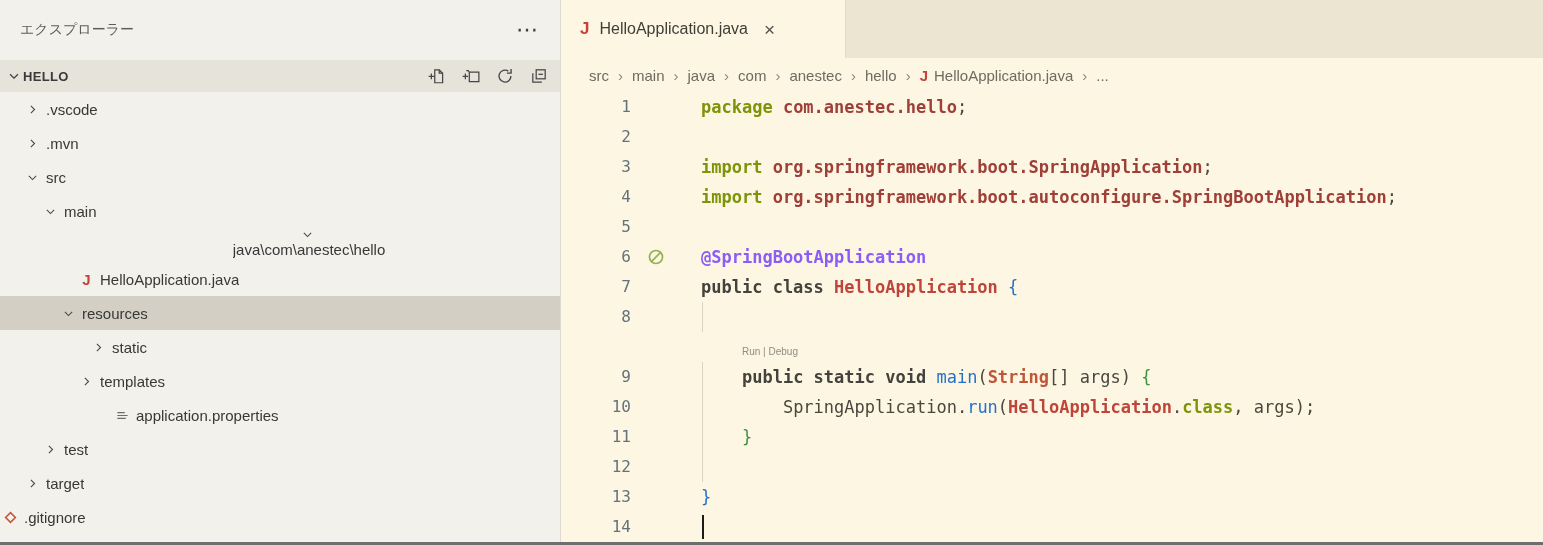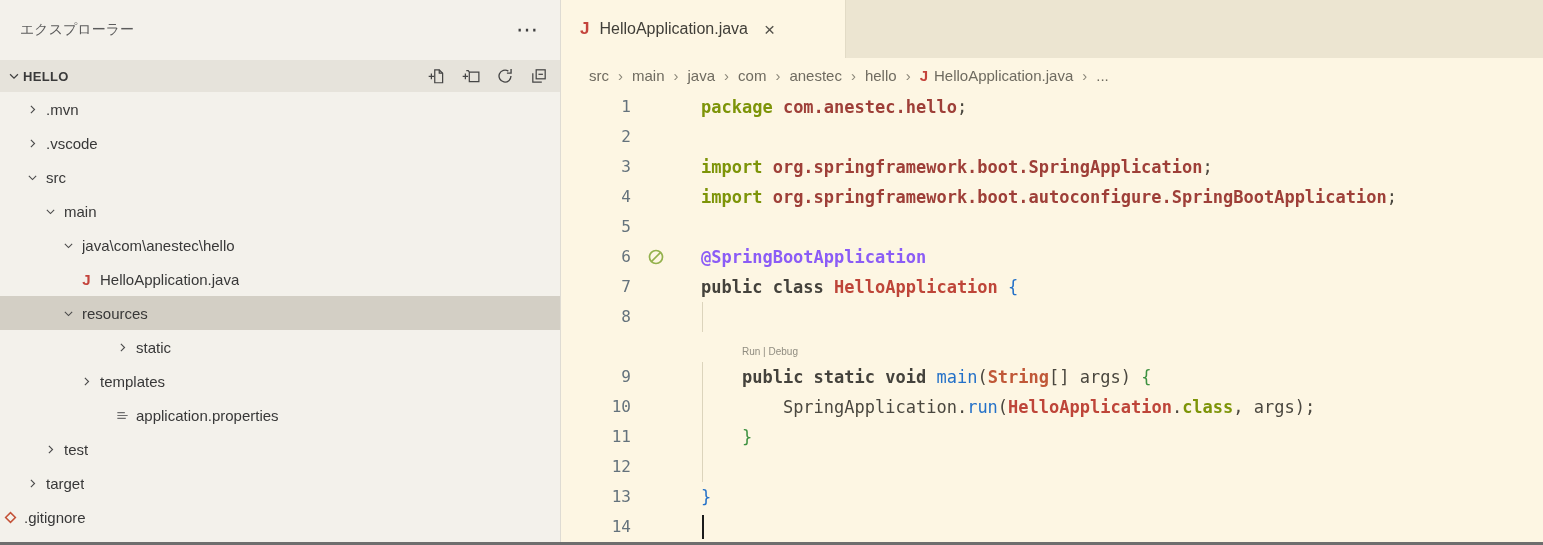--- a/index.html
+++ b/index.html
@@ -115,47 +115,47 @@
         </span>
       </span>
     </div>
     <div class="tree">
         <div class="tree-row" style="padding-left: 22px;">
           <span class="slot">
             <svg width="13" height="13" viewBox="0 0 16 16">
               <path d="M6 3.5l4.5 4.5L6 12.5" fill="none" stroke="#4c4c4c" stroke-width="1.4"></path>
             </svg>
           </span>
+          <span class="tree-label">.vscode</span>
+        </div>
+        <div class="tree-row" style="padding-left: 22px;">
+          <span class="slot">
+            <svg width="13" height="13" viewBox="0 0 16 16">
+              <path d="M6 3.5l4.5 4.5L6 12.5" fill="none" stroke="#4c4c4c" stroke-width="1.4"></path>
+            </svg>
+          </span>
           <span class="tree-label">.mvn</span>
         </div>
         <div class="tree-row" style="padding-left: 22px;">
           <span class="slot">
             <svg width="13" height="13" viewBox="0 0 16 16">
-              <path d="M6 3.5l4.5 4.5L6 12.5" fill="none" stroke="#4c4c4c" stroke-width="1.4"></path>
-            </svg>
-          </span>
-          <span class="tree-label">.vscode</span>
-        </div>
-        <div class="tree-row" style="padding-left: 22px;">
-          <span class="slot">
-            <svg width="13" height="13" viewBox="0 0 16 16">
               <path d="M3.5 6l4.5 4.5L12.5 6" fill="none" stroke="#4c4c4c" stroke-width="1.4"></path>
             </svg>
           </span>
           <span class="tree-label">src</span>
         </div>
         <div class="tree-row" style="padding-left: 40px;">
           <span class="slot">
             <svg width="13" height="13" viewBox="0 0 16 16">
               <path d="M3.5 6l4.5 4.5L12.5 6" fill="none" stroke="#4c4c4c" stroke-width="1.4"></path>
             </svg>
           </span>
           <span class="tree-label">main</span>
         </div>
-        <div class="tree-row" style="padding-left: 58px;">
+        <div class="tree-row" style="padding-left: 58px; flex-direction: column;">
           <span class="slot">
             <svg width="13" height="13" viewBox="0 0 16 16">
               <path d="M3.5 6l4.5 4.5L12.5 6" fill="none" stroke="#4c4c4c" stroke-width="1.4"></path>
             </svg>
           </span>
           <span class="tree-label">java\com\anestec\hello</span>
         </div>
         <div class="tree-row" style="padding-left: 76px;">
           <span class="slot">
             <span class="ficon-java">J</span>
@@ -163,21 +163,21 @@
           <span class="tree-label">HelloApplication.java</span>
         </div>
         <div class="tree-row selected" style="padding-left: 58px;">
           <span class="slot">
             <svg width="13" height="13" viewBox="0 0 16 16">
               <path d="M3.5 6l4.5 4.5L12.5 6" fill="none" stroke="#4c4c4c" stroke-width="1.4"></path>
             </svg>
           </span>
           <span class="tree-label">resources</span>
         </div>
-        <div class="tree-row" style="padding-left: 112px;">
+        <div class="tree-row" style="padding-left: 88px;">
           <span class="slot">
             <svg width="13" height="13" viewBox="0 0 16 16">
               <path d="M6 3.5l4.5 4.5L6 12.5" fill="none" stroke="#4c4c4c" stroke-width="1.4"></path>
             </svg>
           </span>
           <span class="tree-label">static</span>
         </div>
         <div class="tree-row" style="padding-left: 76px;">
           <span class="slot">
             <svg width="13" height="13" viewBox="0 0 16 16">

